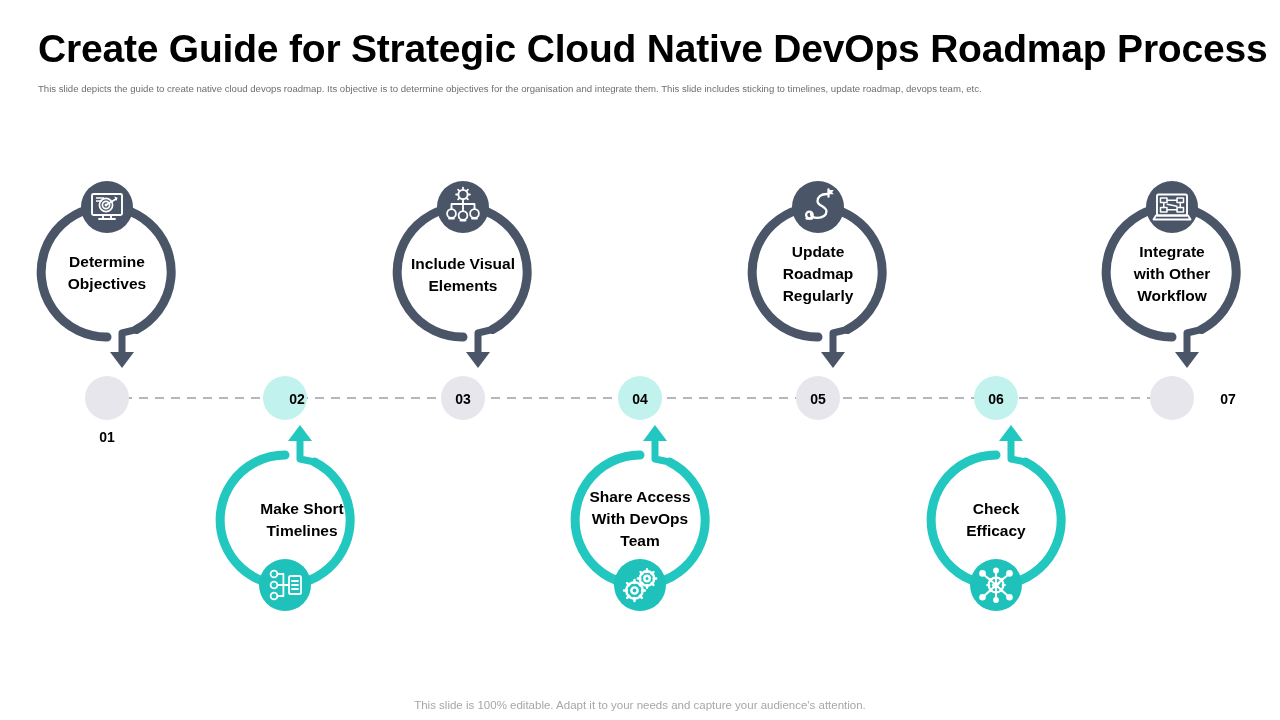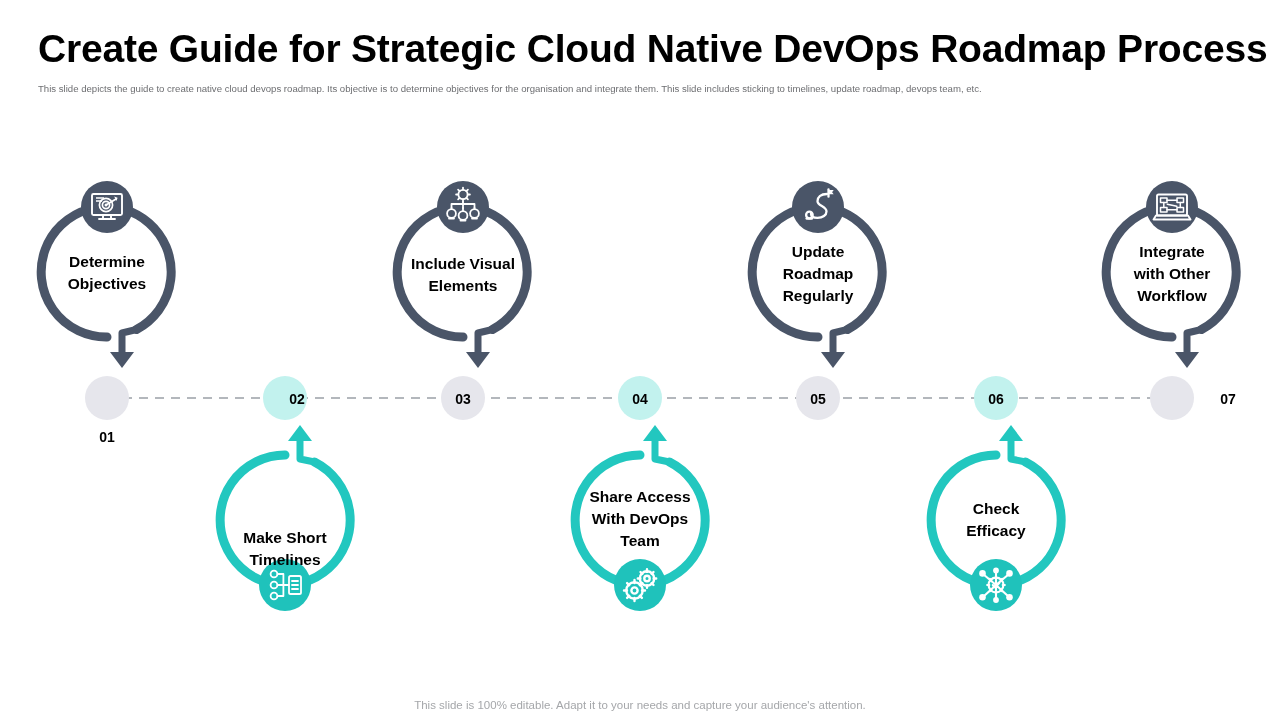--- a/index.html
+++ b/index.html
@@ -285,21 +285,21 @@
     <circle cx="818" cy="398" r="22" fill="#e6e6ec"></circle>
     <circle cx="996" cy="398" r="22" fill="#c2f2ee"></circle>
     <circle cx="1172" cy="398" r="22" fill="#e6e6ec"></circle>
   </svg>
 
   <div class="ring-label" style="left:107px;  top:273px;">
     <div>Determine</div>
     <div>Objectives</div>
   </div>
 
-  <div class="ring-label" style="left:285px;  top:520px;margin-top:29px;">
+  <div class="ring-label" style="left:302px;  top:520px;">
     <div>Make Short</div>
     <div>Timelines</div>
   </div>
 
   <div class="ring-label" style="left:463px;  top:275px;">
     <div>Include Visual</div>
     <div>Elements</div>
   </div>
 
   <div class="ring-label" style="left:640px;  top:519px;">

